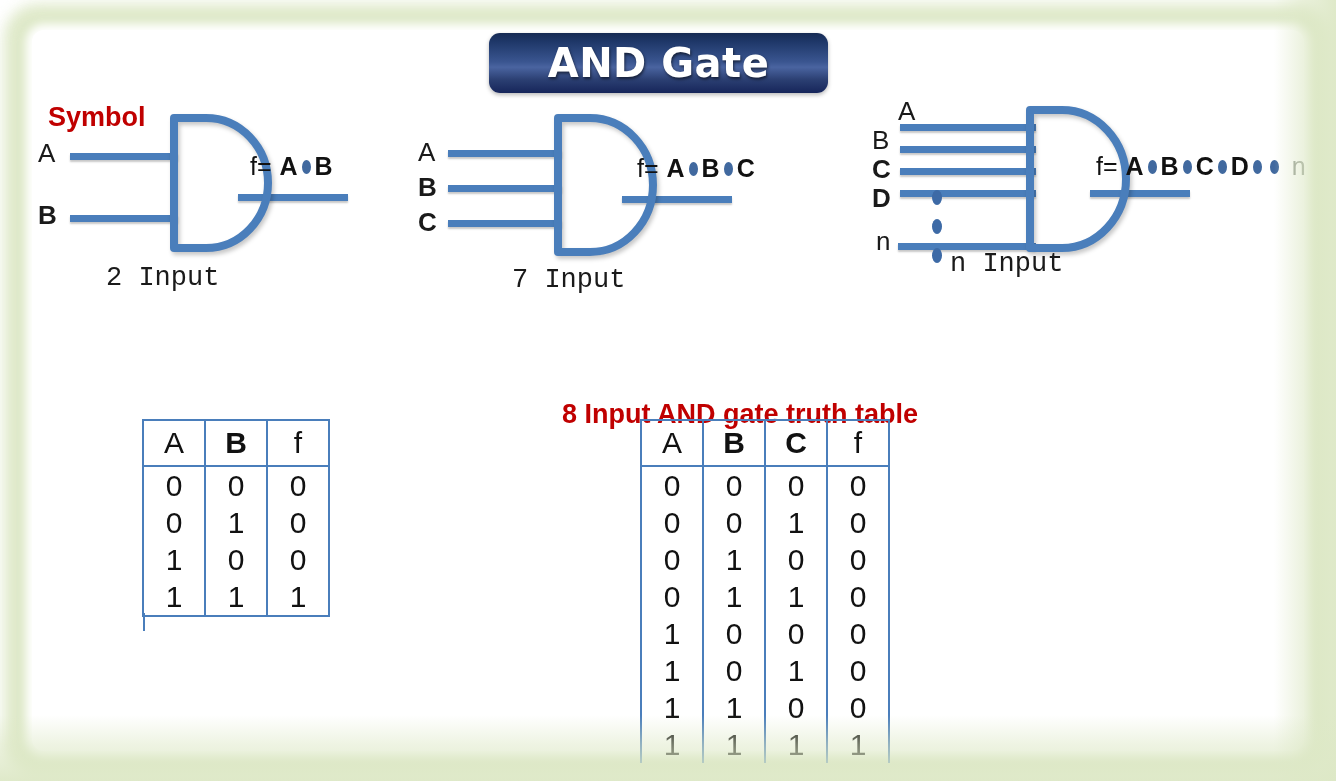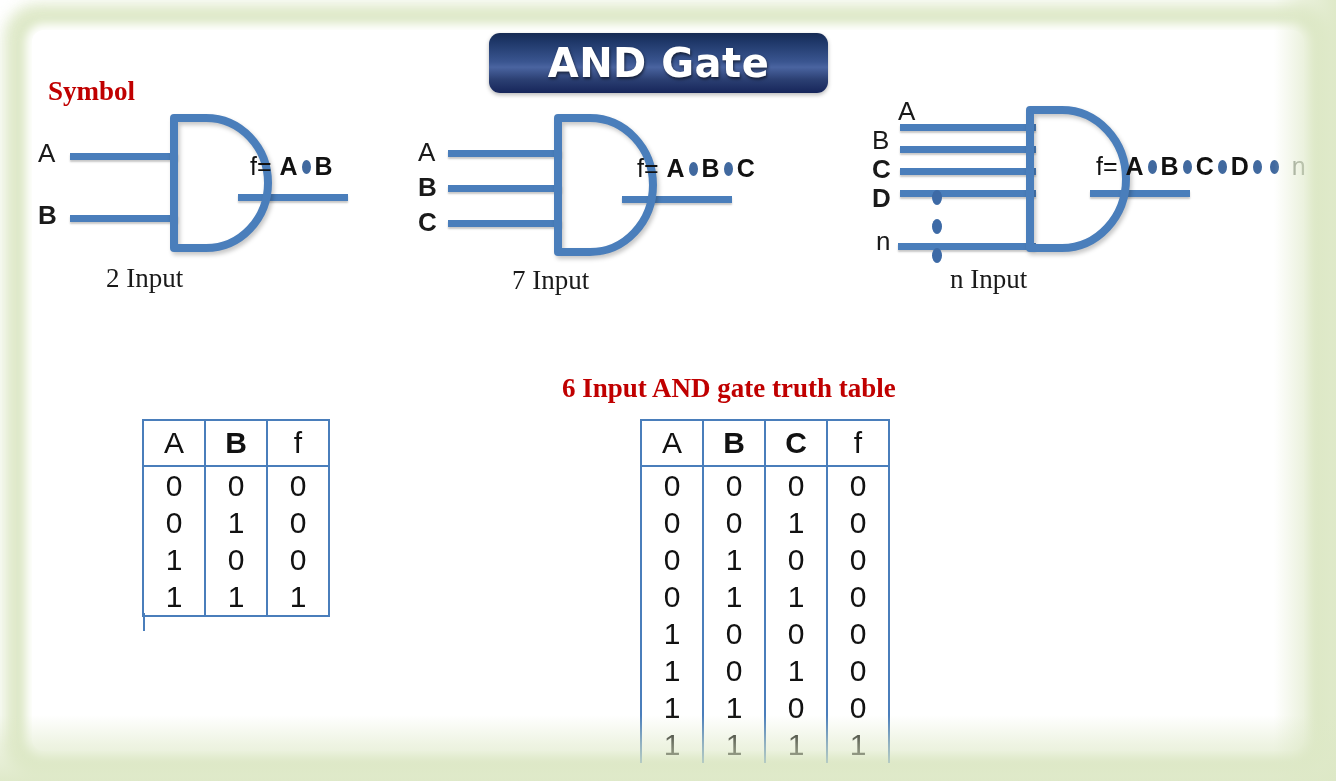--- a/index.html
+++ b/index.html
@@ -67,21 +67,22 @@
     text-shadow: 1px 2px 3px rgba(0,0,0,0.55);
     font-family: "DejaVu Sans", sans-serif;
   }
 
   
   .red-head {
     position: absolute;
     color: #c00000;
     font-weight: bold;
     white-space: nowrap;
-    font-family: Liberation Serif, serif;
+    font-family: Liberation Sans, sans-serif;
+    margin-top: 26px;
   }
   #symbol-head { left: 48px; top: 76px; font-size: 27px; }
   #tt2-head   { left: 48px; top: 373px; font-size: 27px; }
   #tt3-head   { left: 562px; top: 373px; font-size: 27px; }
 
   
   .gate-block { position: absolute; }
 
   .wire {
     position: absolute;
@@ -97,21 +98,21 @@
     font-family: "Liberation Sans", sans-serif;
     line-height: 1;
     white-space: nowrap;
   }
   .pin-label.bold { font-weight: bold; }
   .caption {
     position: absolute;
     font-size: 27px;
     color: #1a1a1a;
     white-space: nowrap;
-    font-family: Liberation Serif, serif;
+    font-family: Liberation Mono, monospace;
   }
   .formula {
     position: absolute;
     font-size: 25px;
     color: #111111;
     white-space: nowrap;
     display: flex;
     align-items: center;
     font-family: "Liberation Sans", sans-serif;
   }
@@ -285,21 +286,21 @@
       <span class="term">B</span>
       <span class="dot"></span>
       <span class="term">C</span>
       <span class="dot"></span>
       <span class="term">D</span>
       <span class="dot"></span>
       <span class="dot"></span>
       <span class="faded-n">n</span>
     </div>
 
-    <div class="caption" style="left:950px; top:264px;">n Input</div>
+    <div class="caption" style="left:950px; top:249px;">n Input</div>
   </div>
 
 
   <table class="ttable" id="tt2" style="left:142px; top:419px;">
     <colgroup>
         <col class="c">
         <col class="c">
         <col class="c">
       </colgroup>
     <thead>
@@ -327,21 +328,21 @@
       </tr>
       <tr class="last">
         <td>1</td>
         <td>1</td>
         <td>1</td>
       </tr>
     </tbody>
   </table>
   <div class="tail-stub" style="left:143px; top:613px;"></div>
 
-  <div class="red-head" id="tt3-head">6 Input AND gate truth table</div>
+  <div class="red-head" id="tt3-head">8 Input AND gate truth table</div>
 
   <table class="ttable" id="tt3" style="left:640px; top:419px;">
     <colgroup>
         <col class="c">
         <col class="c">
         <col class="c">
         <col class="c">
       </colgroup>
     <thead>
       <tr>

